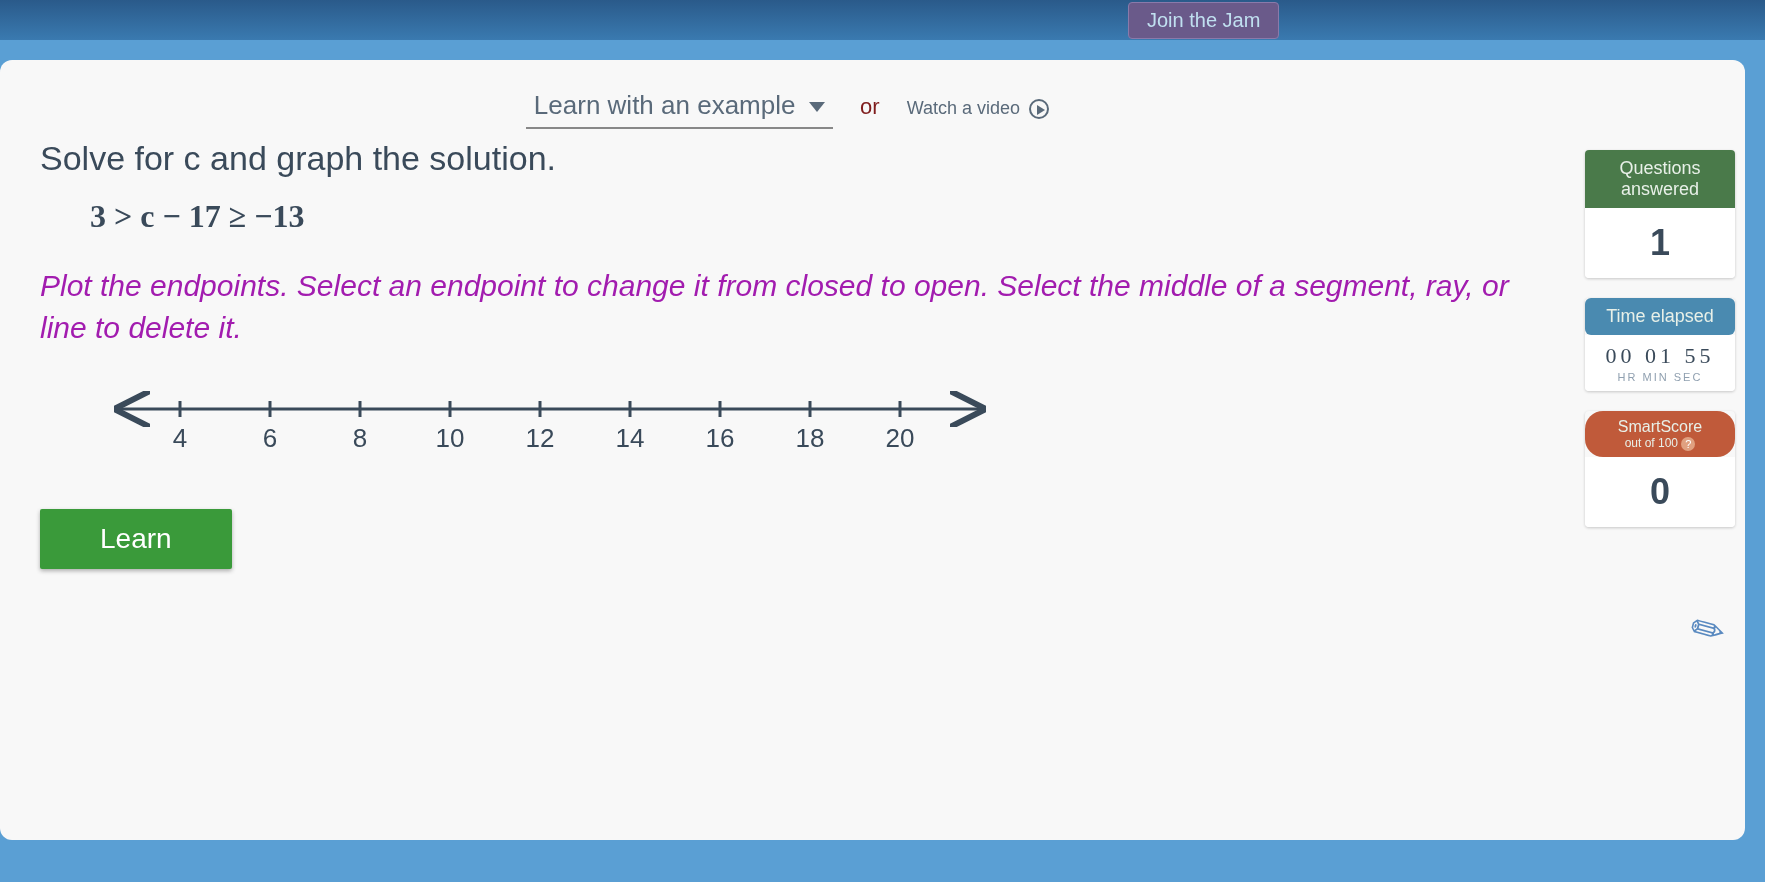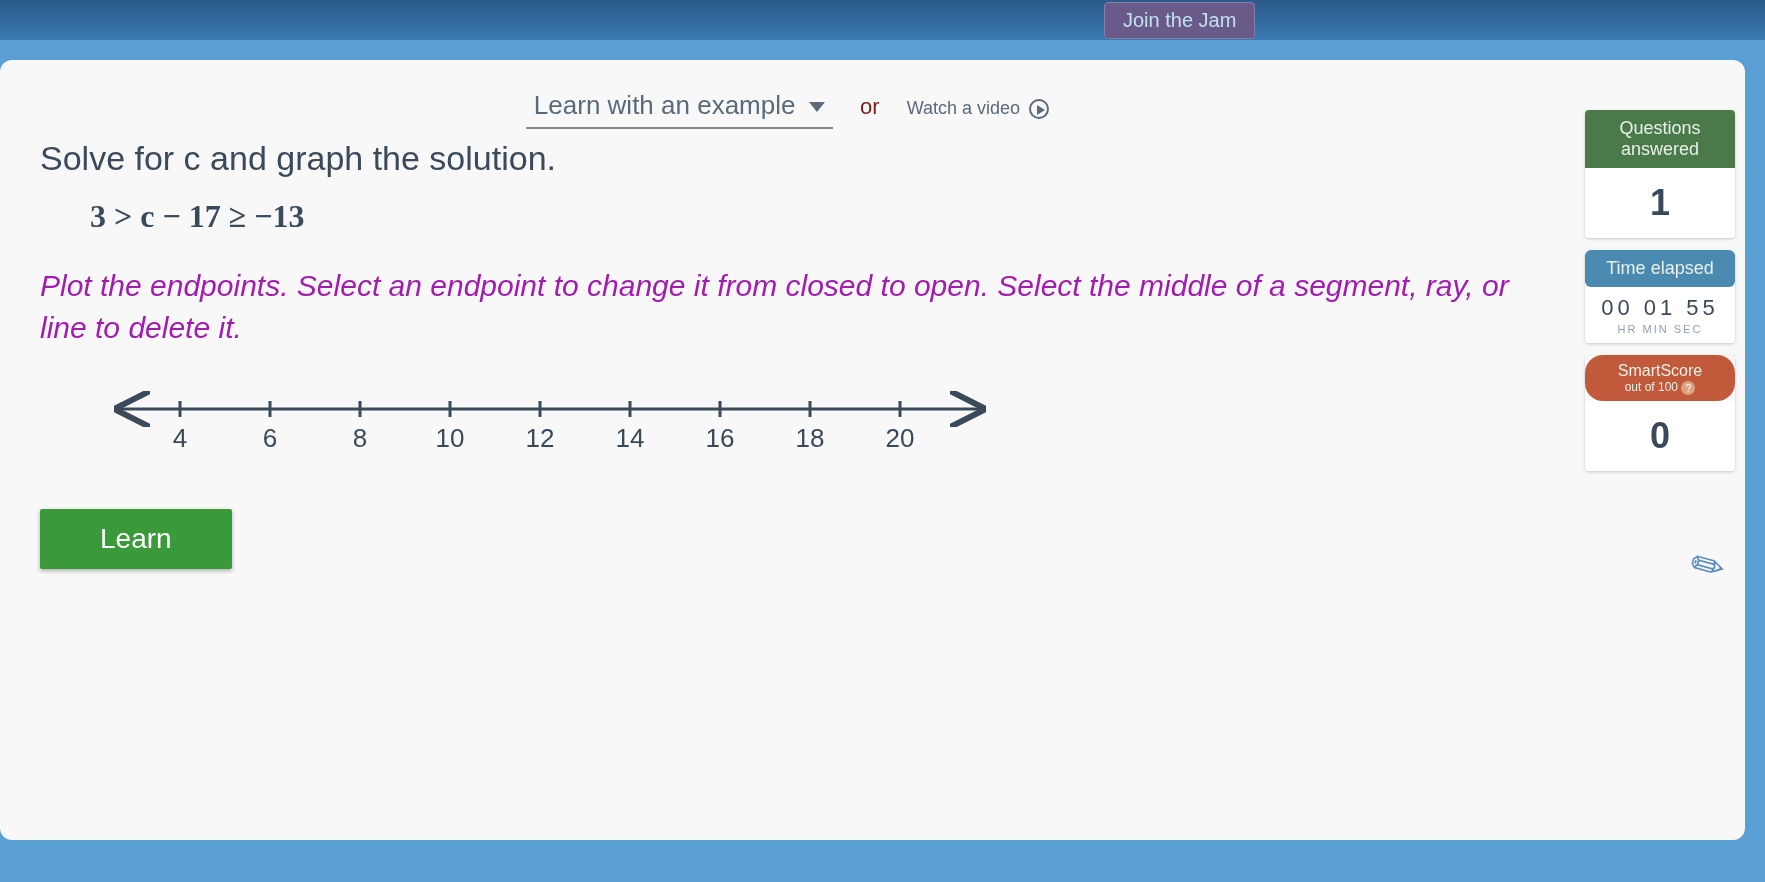--- a/index.html
+++ b/index.html
@@ -12,21 +12,21 @@
     position: relative;
   }
   .top-bar {
     height: 40px;
     background: linear-gradient(to bottom, #2a5a8a, #3a7ab0);
     position: relative;
   }
   .join-jam {
     position: absolute;
     top: 2px;
-    left: 1104px;
+    left: 1128px;
     background: #6a5a8a;
     color: #c0e0f0;
     padding: 6px 18px;
     border-radius: 4px;
     font-size: 20px;
     border: 1px solid #8a7aaa;
   }
   .main-panel {
     background: #f8f8f8;
     margin: 20px 20px 0 0;
@@ -117,21 +117,22 @@
     border-radius: 2px;
     cursor: pointer;
     box-shadow: 0 2px 4px rgba(0,0,0,0.3);
   }
   .sidebar {
     width: 170px;
     padding: 50px 10px 10px 10px;
     display: flex;
     flex-direction: column;
     align-items: flex-start;
-    gap: 12px;
+    gap: 20px;
+    margin-top: 40px;
   }
   .side-box {
     width: 150px;
     border-radius: 4px;
     text-align: center;
     box-shadow: 0 1px 3px rgba(0,0,0,0.2);
   }
   .side-header {
     font-size: 18px;
     padding: 8px 4px;
@@ -150,20 +151,21 @@
   .time-header { background: #4a8ab0; border-radius: 6px; }
   .time-body {
     background: #fff;
     padding: 8px 4px;
     border-radius: 0 0 4px 4px;
   }
   .time-digits {
     font-size: 22px;
     color: #3a4a5a;
     letter-spacing: 4px;
+    font-family: Liberation Serif, serif;
   }
   .time-labels {
     font-size: 11px;
     color: #90a0b0;
     letter-spacing: 2px;
     margin-top: 2px;
   }
   .smart-header {
     background: #c05a3a;
     font-size: 16px;

